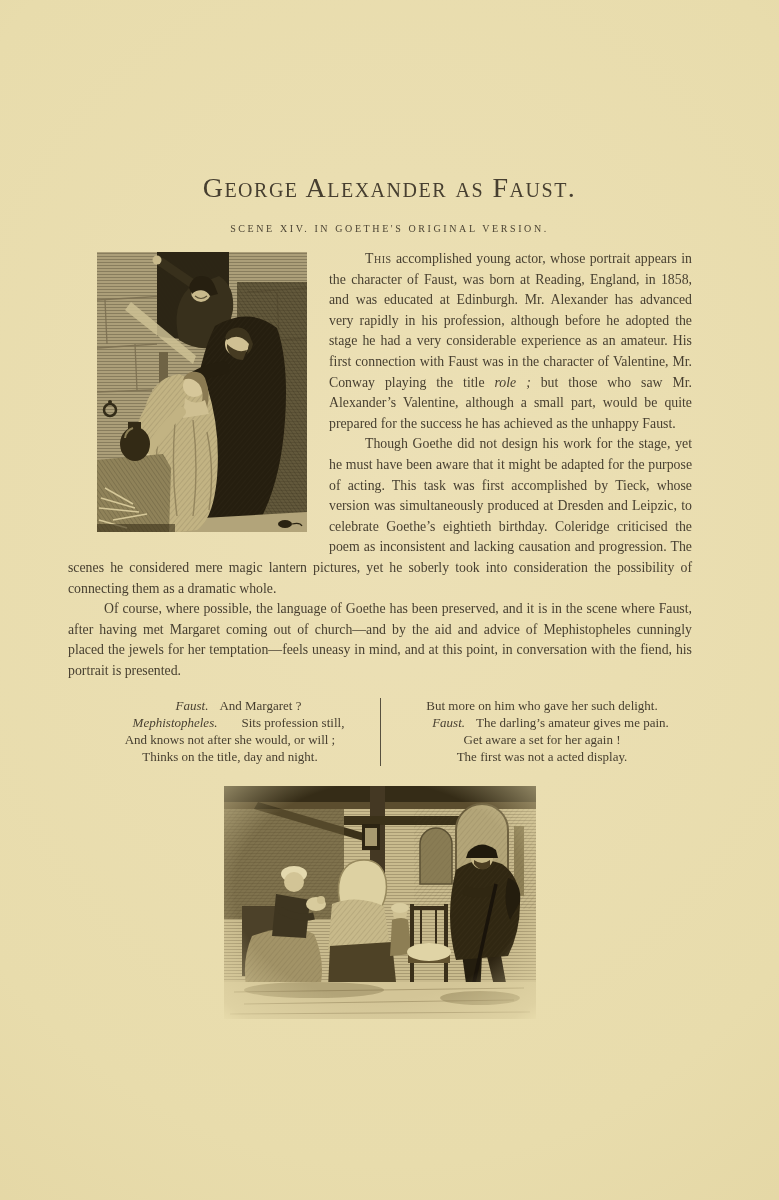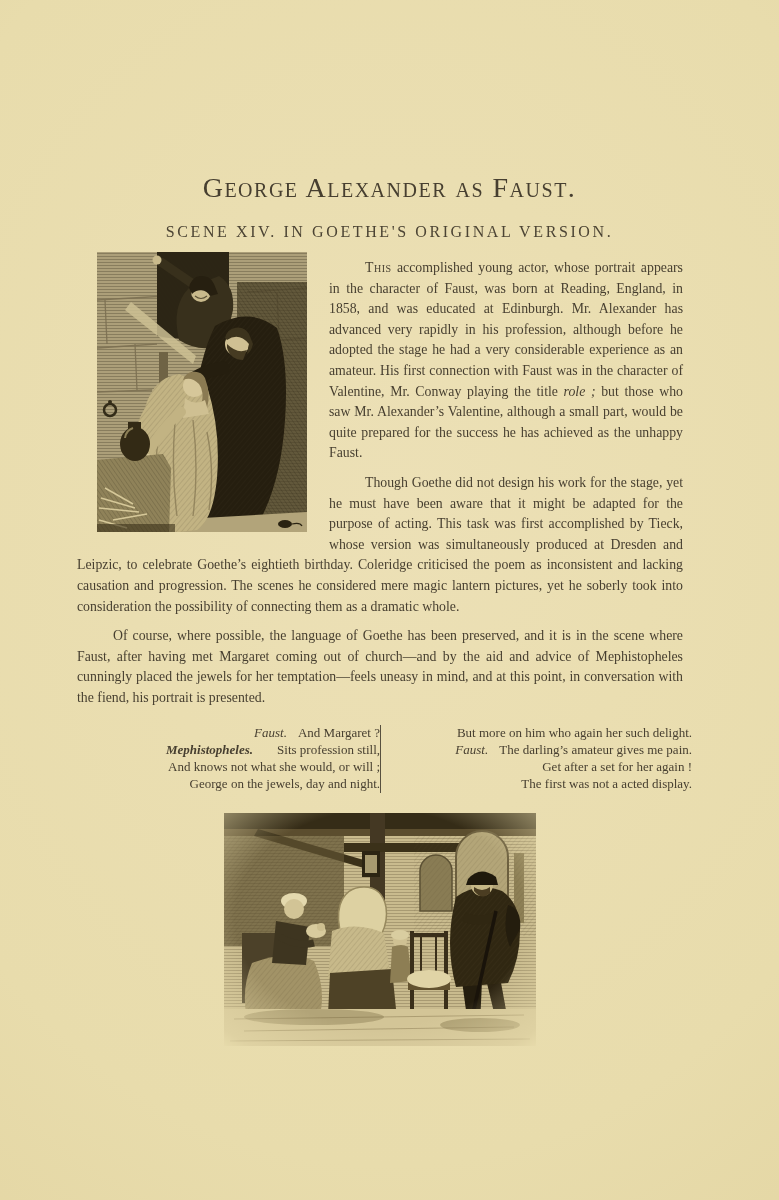--- a/index.html
+++ b/index.html
@@ -12,39 +12,39 @@
     position:absolute;inset:0;
     background:radial-gradient(120% 95% at 50% 42%, #ece0b6 0%, #e8dcac 58%, #e0d19c 100%);
   }
   .title{
     position:absolute;top:172px;left:0;width:100%;margin:0;
     text-align:center;font-weight:normal;font-variant:small-caps;
     font-size:28px;letter-spacing:1.5px;color:var(--ink,#473f30);
   }
   .subtitle{
     position:absolute;top:223px;left:0;width:100%;
-    text-align:center;font-size:16px;letter-spacing:2.6px;color:#4c4434;
+    text-align:center;font-size:10px;letter-spacing:2.6px;color:#4c4434;
   }
   .content{
     position:absolute;left:68px;top:249px;width:624px;
     text-align:justify;font-size:13.8px;line-height:20.6px;color:var(--ink,#473f30);
   }
   .illus1{float:left;width:210px;height:280px;margin:3px 22px 9px 29px;}
-  .para{margin:9px;text-indent:36px;font-family:Liberation Serif, serif;}
+  .para{margin:0;text-indent:36px;font-family:Liberation Serif, serif;}
   .lead{font-variant:small-caps;letter-spacing:.5px;}
   .it{font-style:italic;}
   .verse{display:flex;clear:both;margin-top:17px;}
-  .vcol{width:50%;box-sizing:border-box;font-size:13px;line-height:16.8px;text-align:right;text-indent:0;}
+  .vcol{width:50%;box-sizing:border-box;font-size:13px;line-height:16.8px;text-align:center;text-indent:0;}
   .vleft{padding-left:12px;}
   .vright{border-left:1px solid #57503f;padding-left:11px;}
   .vline{white-space:nowrap;}
   .vline.indent{padding-left:17px;}
   .speaker{font-style:italic;margin-right:11px;}
   .speaker:empty{display:none;margin:0;}
-  .gap .speaker{margin-right:24px;font-weight:bold;}
+  .gap .speaker{margin-right:24px;}
   .illus2wrap{margin-top:20px;text-align:center;}
   .illus2{display:inline-block;width:312px;height:233px;}
   .illus1 svg,.illus2 svg{display:block;width:100%;height:100%;}
 </style>
 </head>
 <body>
 
 <div class="sheet">
 
   <h1 class="title">George Alexander as Faust.</h1>
@@ -132,27 +132,27 @@
 
     <p class="para"><span class="lead">This</span><span> accomplished young actor, whose portrait appears in the character of Faust, was born at Reading, England, in 1858, and was educated at Edinburgh. Mr. Alexander has advanced very rapidly in his profession, although before he adopted the stage he had a very considerable experience as an amateur. His first connection with Faust was in the character of Valentine, Mr. Conway playing the title </span><span class="it">role ;</span><span> but those who saw Mr. Alexander’s Valentine, although a small part, would be quite prepared for the success he has achieved as the unhappy Faust.</span></p>
 
     <p class="para">Though Goethe did not design his work for the stage, yet he must have been aware that it might be adapted for the purpose of acting. This task was first accomplished by Tieck, whose version was simultaneously produced at Dresden and Leipzic, to celebrate Goethe’s eightieth birthday. Coleridge criticised the poem as inconsistent and lacking causation and progression. The scenes he considered mere magic lantern pictures, yet he soberly took into consideration the possibility of connecting them as a dramatic whole.</p>
     <p class="para">Of course, where possible, the language of Goethe has been preserved, and it is in the scene where Faust, after having met Margaret coming out of church—and by the aid and advice of Mephistopheles cunningly placed the jewels for her temptation—feels uneasy in mind, and at this point, in conversation with the fiend, his portrait is presented.</p>
 
     <div class="verse">
       <div class="vcol vleft">
         <div class="vline indent"><span class="speaker">Faust.</span><span>And Margaret ?</span></div>
         <div class="vline indent gap"><span class="speaker">Mephistopheles.</span><span>Sits profession still,</span></div>
-        <div class="vline"><span>And knows not what she would, or will ;</span></div>
-        <div class="vline"><span>George on the jewels, day and night.</span></div>
+        <div class="vline"><span>And knows not after she would, or will ;</span></div>
+        <div class="vline"><span>Thinks on the title, day and night.</span></div>
       </div>
       <div class="vcol vright">
-        <div class="vline"><span>But more on him who again her such delight.</span></div>
+        <div class="vline"><span>But more on him who gave her such delight.</span></div>
         <div class="vline indent"><span class="speaker">Faust.</span><span>The darling’s amateur gives me pain.</span></div>
-        <div class="vline"><span>Get after a set for her again !</span></div>
+        <div class="vline"><span>Get aware a set for her again !</span></div>
         <div class="vline"><span>The first was not a acted display.</span></div>
       </div>
     </div>
 
     <div class="illus2wrap">
       <div class="illus2" role="img" aria-label="Engraving: women and child gathered by a chair indoors as a soldier leans on his staff">
         <svg viewBox="0 0 312 233" preserveAspectRatio="none" aria-hidden="true">
           <defs>
             <pattern id="iA" width="4" height="4" patternUnits="userSpaceOnUse" patternTransform="rotate(40)">
               <line x1="0" y1="0" x2="0" y2="4" stroke="#564a2f" stroke-width="0.9"></line>

